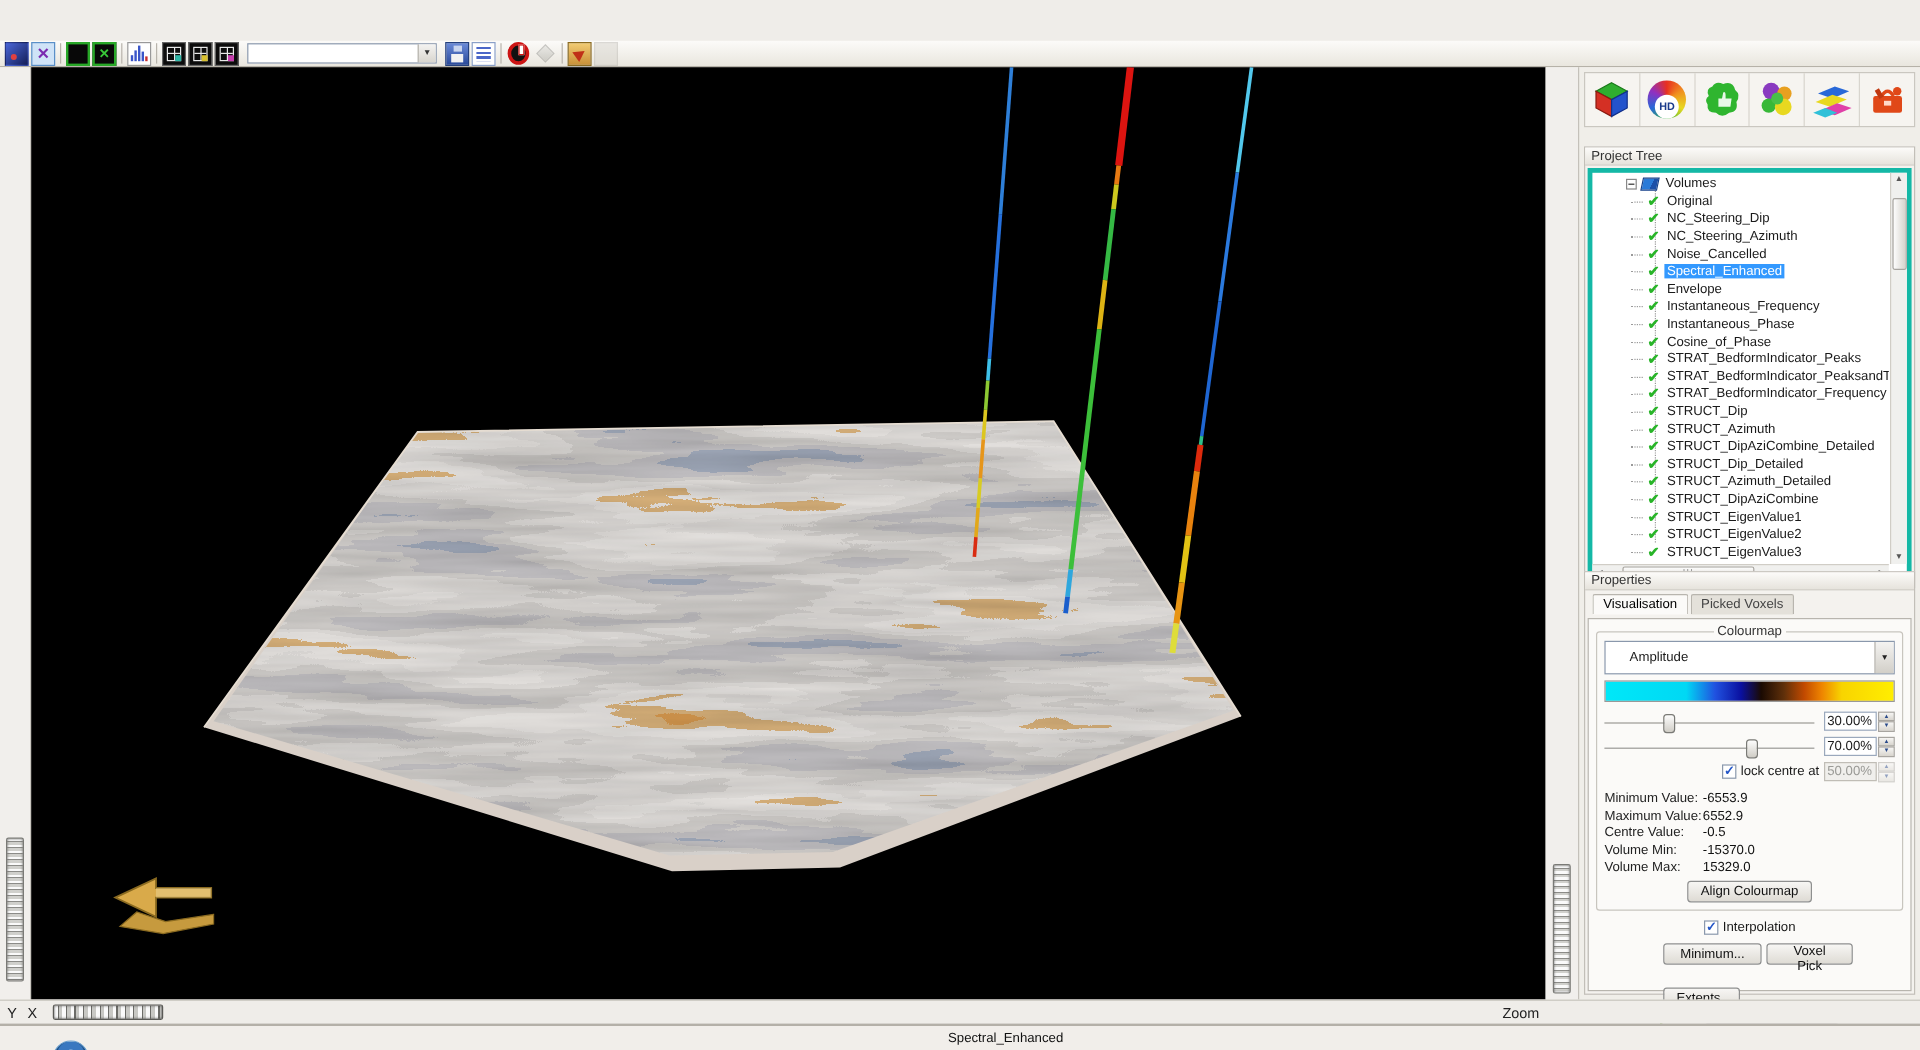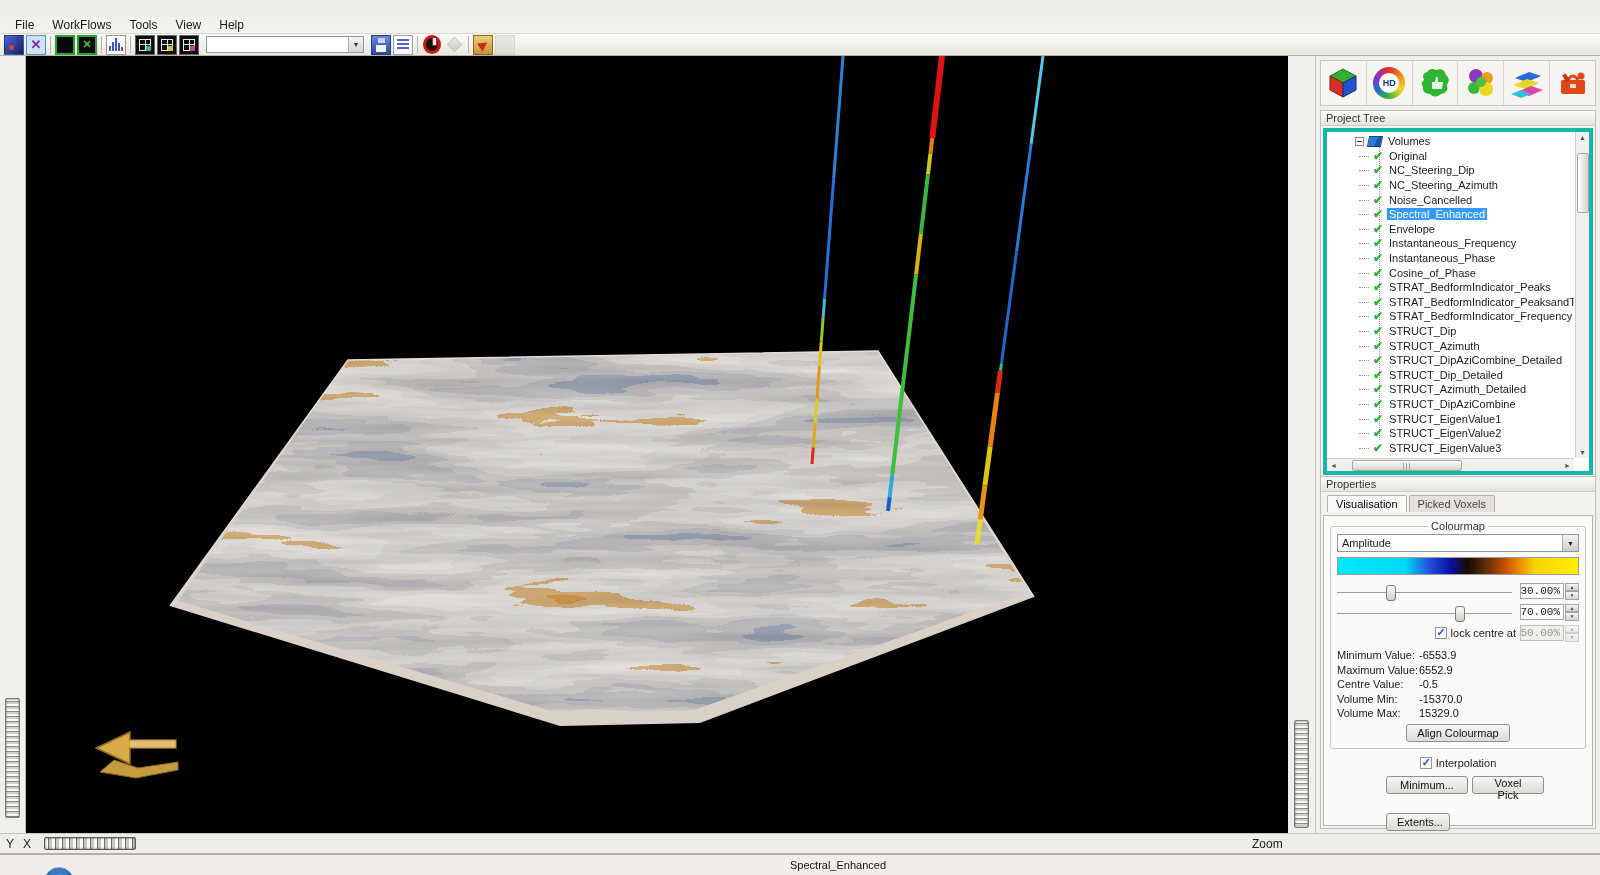--- a/index.html
+++ b/index.html
@@ -86,28 +86,28 @@
      background:repeating-linear-gradient(90deg,#fafafa 0 3px,#6c6c68 3px 4px,#c8c8c4 4px 7px);box-shadow:inset 0 0 2px #333;}
 
   
   .right-panel{position:absolute;left:1315px;top:0;width:285px;height:777px;background:#f0eee9;border-left:1px solid #c4c1ba;}
   .app-icons{position:absolute;left:4px;top:4px;width:276px;height:46px;background:#f6f4f0;
      border:1px solid #cac7c0;display:flex;align-items:center;}
   .app-ic{flex:1;height:44px;display:flex;align-items:center;justify-content:center;border-right:1px solid #d8d5ce;}
   .app-ic:last-child{border-right:none;}
   .hd-circle{width:32px;height:32px;border-radius:50%;
      background:conic-gradient(#e83020,#f09020,#e8d820,#38b838,#2868d8,#9030c0,#e83020);
-     display:flex;align-items:center;justify-content:center;}
+     display:flex;align-items:flex-end;justify-content:center;}
   .hd-inner{width:20px;height:20px;border-radius:50%;background:#fff;display:flex;align-items:center;justify-content:center;
      font-size:9px;font-weight:bold;color:#1a3a8a;}
 
   .groupbox{position:absolute;left:4px;width:276px;border:1px solid #c2bfb8;background:#f4f2ee;}
   .group-caption{height:15px;background:linear-gradient(#fcfbf9,#e6e3dc);border-bottom:1px solid #cfccc5;
      padding:1px 5px;color:#333;}
-  .tree-group{top:54px;height:368px;}
+  .tree-group{top:66px;height:368px;}
   .tree-wrap{position:absolute;left:2px;top:17px;right:2px;bottom:2px;background:#fff;border:4px solid #14b8a6;}
   .tree{position:absolute;left:0;top:2px;right:15px;bottom:13px;overflow:hidden;}
   .tree-row{height:14.6px;display:flex;align-items:center;white-space:nowrap;position:relative;}
   .tree-root-indent{width:28px;flex:none;}
   .tree-child-indent{width:46px;flex:none;border-bottom:0;position:relative;}
   .tree-child-indent::before{content:"";position:absolute;left:32px;top:50%;width:10px;border-top:1px dotted #9a9a9a;}
   .tree-vline{position:absolute;left:52px;top:8px;bottom:18px;width:0;border-left:1px dotted #9a9a9a;}
   .expander{width:9px;height:9px;border:1px solid #888;background:#fff;margin-right:4px;position:relative;flex:none;}
   .expander::before{content:"";position:absolute;left:1px;top:3px;width:5px;height:1px;background:#333;}
   .vol-icon{width:14px;height:11px;margin-right:4px;flex:none;
@@ -125,31 +125,31 @@
   .sc-arrow{padding:2px 3px;}
 
   .props-group{top:420px;height:353px;}
   .tabs{display:flex;padding:3px 4px 0 6px;height:20px;}
   .tab{padding:2px 8px;border:1px solid #b8b5ae;border-bottom:none;background:#e4e1da;margin-right:2px;
      border-radius:2px 2px 0 0;color:#444;}
   .tab.active{background:#fbfaf8;position:relative;top:0;font-weight:normal;color:#000;}
   .tab-body{position:absolute;left:2px;right:2px;top:38px;bottom:2px;background:#fbfaf8;border:1px solid #b8b5ae;padding:4px 6px;}
   fieldset.cmap-box{border:1px solid #c8c5be;border-radius:3px;margin:0;padding:2px 6px 6px 6px;}
   fieldset.cmap-box legend{padding:0 3px;color:#333;text-align:center;}
-  .dropdown{height:18px;border:1px solid #8a98ac;background:#fff;display:flex;align-items:center;
-     padding-left:4px;position:relative;margin-bottom:5px;}
+  .dropdown{height:28px;border:1px solid #8a98ac;background:#fff;display:flex;align-items:center;
+     padding-left:20px;position:relative;margin-bottom:5px;}
   .dd-btn{position:absolute;right:0;top:0;width:16px;height:100%;background:linear-gradient(#f4f3f1,#d2cfc8);
      border-left:1px solid #b0ada6;display:flex;align-items:center;justify-content:center;font-size:7px;color:#222;}
   .cmap-bar{height:18px;border:1px solid #999;margin-bottom:7px;}
   .slider-row{display:flex;align-items:center;height:18px;margin-bottom:3px;}
   .slider-track{flex:1;height:4px;border-bottom:1px solid #9a9a96;position:relative;margin-right:8px;}
   .slider-thumb{position:absolute;top:-4px;width:10px;height:16px;background:linear-gradient(#fdfdfd,#d0cdc6);
      border:1px solid #7a7a76;border-radius:3px;}
   .val-box{width:44px;height:16px;border:1px solid #9aa8bc;background:#fff;display:flex;align-items:center;
-     justify-content:flex-end;padding-right:3px;flex:none;font-family:Liberation Mono, monospace;}
+     justify-content:flex-end;padding-right:3px;flex:none;}
   .val-box.disabled{background:#f0efec;color:#9a9a96;border-color:#c0bdb6;}
   .spinner{width:14px;height:17px;display:flex;flex-direction:column;margin-left:1px;flex:none;}
   .spinner i{flex:1;font-style:normal;font-size:5px;display:flex;align-items:center;justify-content:center;
      background:linear-gradient(#f6f5f3,#d8d5ce);border:1px solid #a8a5a0;color:#2a4a8a;}
   .lock-row{display:flex;align-items:center;justify-content:flex-end;height:18px;margin-bottom:6px;}
   .checkbox{width:12px;height:12px;border:1px solid #8a98ac;background:#fff;position:relative;margin-right:4px;flex:none;}
   .checkbox.checked::before{content:"✓";position:absolute;left:1px;top:-2px;color:#2456c8;font-size:11px;font-weight:bold;}
   .lock-row .lbl{margin-right:4px;}
   .stats{margin:2px 0 2px 0;}
   .stat-row{display:flex;height:14.5px;align-items:center;}
@@ -180,27 +180,20 @@
   .start-orb{position:absolute;left:44px;top:12px;width:30px;height:30px;border-radius:50%;
      background:radial-gradient(circle at 50% 40%,#bcd8f2 0 4px,#3a78c0 5px 11px,#1a4a80 12px);
      border:1px solid #6aa0d0;}
 </style>
 </head>
 <body>
 
 <div class="app">
 
 
-  <div class="menubar">
-      <span class="menu-item">File</span>
-      <span class="menu-item">WorkFlows</span>
-      <span class="menu-item">Tools</span>
-      <span class="menu-item">View</span>
-      <span class="menu-item">Help</span>
-    </div>
 
   <div class="toolbar">
     <span style="display:flex;align-items:center">
         <span class="tbi" data-icon="scene-view-icon"></span>
         <span class="tbi selected" data-icon="arbitrary-line-view-icon"></span>
         <span class="tb-sep"></span>
         <span class="tbi" data-icon="map-view-icon"></span>
         <span class="tbi" data-icon="map-pick-icon"></span>
         <span class="tb-sep"></span>
         <span class="tbi" data-icon="histogram-view-icon"></span>

